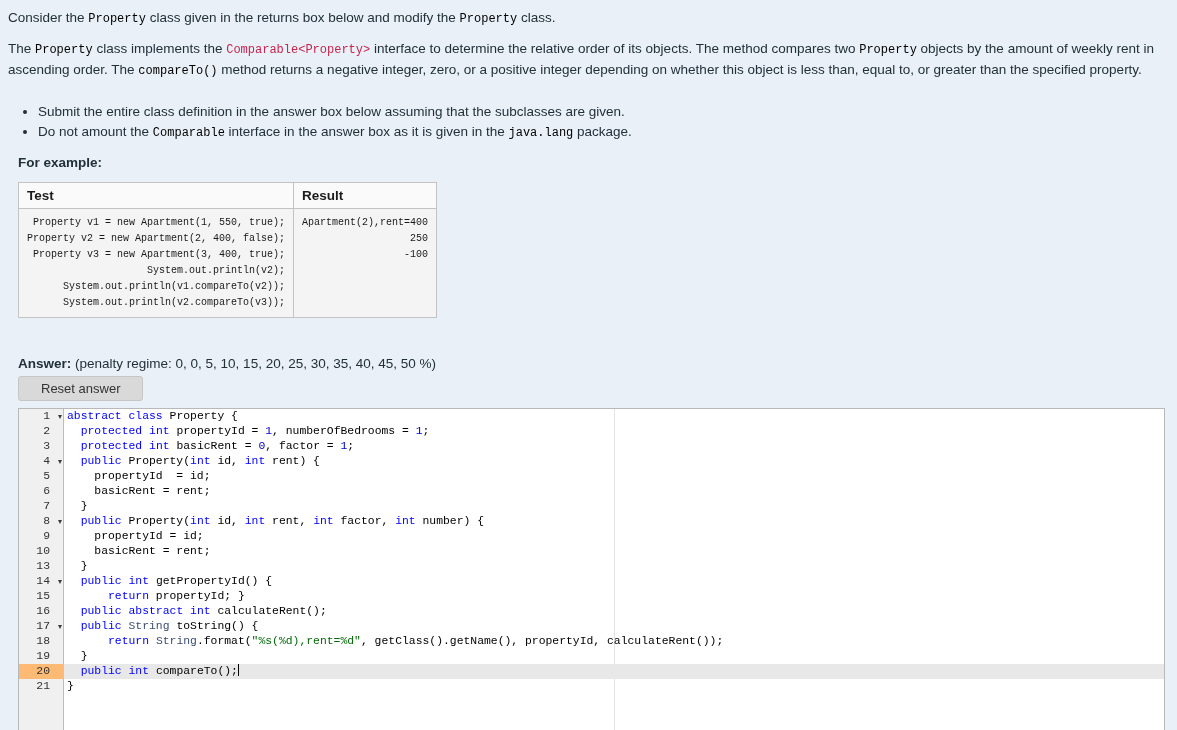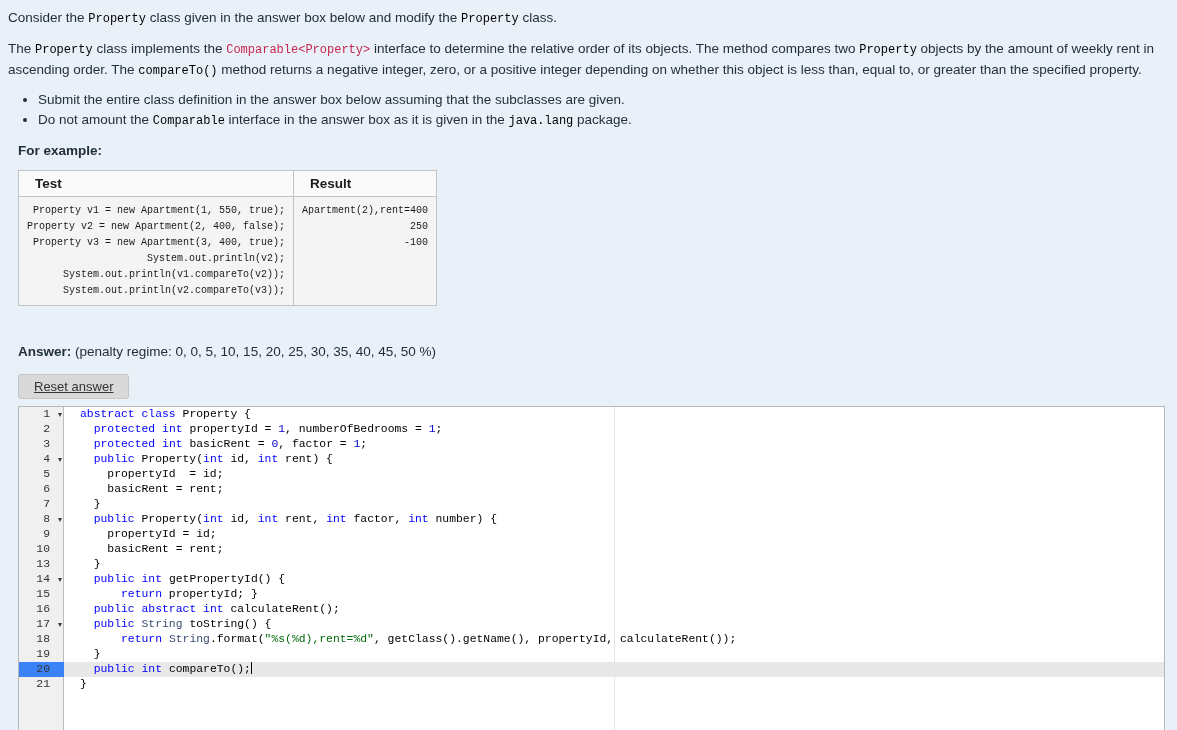--- a/index.html
+++ b/index.html
@@ -13,47 +13,47 @@
   .page { padding:8px 12px 0 8px; }
 
   
   .qpara { margin:0; line-height:20px; }
   .qpara + .qpara { margin-top:10px; }
   .seg-code, .seg-code_pink {
     font-family:"Liberation Mono", monospace;
     font-size:12px; color:#000;
   }
   .seg-code_pink { color:#c7254e; }
-  ul.qbullets { margin:9px 0 0 0; padding-left:30px; }
+  ul.qbullets { margin:21px 0 0 0; padding-left:30px; }
   ul.qbullets li { line-height:20px; }
   .for-example { margin:12px 0 0 10px; font-weight:bold; }
 
   
   table.example { border-collapse:collapse; margin:12px 0 0 10px; }
   table.example th, table.example td { border:1px solid #c3c3c3;text-align:right; }
   table.example th {
-    text-align:left; font-weight:bold; padding:5px 16px;
+    text-align:left; font-weight:bold; padding:5px 8px;
     background:#fafafa; font-size:13.5px; color:#1b1b1b;
   }
   table.example td { padding:6px 8px; background:#f4f4f4; vertical-align:top; }
   td.col-test { width:269px; }
   td.col-result { width:138px; }
   table.example pre {
     margin:0; font-family:"Liberation Mono", monospace;
     font-size:10px; line-height:16px; color:#1a1a1a; white-space:pre;
   }
 
   
   .answer-line { margin:36px 0 0 10px; line-height:20px; }
   .answer-label { font-weight:bold; }
   .reset-btn {
-    display:inline-block; margin:12px 0 0 10px;
+    display:inline-block; margin:2px 0 0 10px;
     background:#d9d9d9; border:1px solid #c6c6c6; border-radius:3px;
-    padding:4px 15px; font-family:"Liberation Sans", sans-serif;
-    font-size:13px; color:#333; cursor:pointer;text-decoration:underline;
+    padding:4px 22px; font-family:"Liberation Sans", sans-serif;
+    font-size:13px; color:#333; cursor:pointer;
   }
 
   
   .editor {
     position:relative; margin:7px 0 0 10px;
     width:1147px; height:352px;
     background:#ffffff; border:1px solid #b8b8b8;
     font-family:"Liberation Mono", monospace;
     font-size:11.4px; overflow:hidden;
   }
@@ -68,39 +68,39 @@
   .ed-rows { position:relative; z-index:1; }
   .ed-row { display:flex; height:15px; line-height:15px; }
   .ed-gutter {
     flex:none; width:45px; padding-right:14px; text-align:right;
     color:#333; position:relative;
   }
   .ed-fold {
     position:absolute; right:2px; top:0; font-size:8px; color:#3a3a3a;
     font-family:"DejaVu Sans", sans-serif;
   }
-  .ed-code { flex:1; padding-left:16px; white-space:pre; color:#000; }
-  .ed-row.active .ed-gutter { background:#3b82f6; }
+  .ed-code { flex:1; padding-left:3px; white-space:pre; color:#000; }
+  .ed-row.active .ed-gutter { background:#fdba74; }
   .ed-row.active .ed-code { background:#e8e8e8; }
   .tok-kw  { color:#0000ff; }
   .tok-num { color:#0000cd; }
   .tok-str { color:#036a07; }
   .tok-sup { color:#3c4c72;text-align:right; }
   .tok-t   { color:#000000; }
   .ed-cursor {
     display:inline-block; width:1px; height:12px;
     background:#000; vertical-align:-2px;
   }
 </style>
 </head>
 <body>
 
 <div class="page">
 
-  <p class="qpara"><span class="seg-text">Consider the </span><span class="seg-code">Property</span><span class="seg-text"> class given in the answer box below and modify the </span><span class="seg-code">Property</span><span class="seg-text"> class.</span></p>
+  <p class="qpara"><span class="seg-text">Consider the </span><span class="seg-code">Property</span><span class="seg-text"> class given in the returns box below and modify the </span><span class="seg-code">Property</span><span class="seg-text"> class.</span></p>
   <p class="qpara"><span class="seg-text">The </span><span class="seg-code">Property</span><span class="seg-text"> class implements the </span><span class="seg-code_pink">Comparable&lt;Property&gt;</span><span class="seg-text"> interface to determine the relative order of its objects. The method compares two </span><span class="seg-code">Property</span><span class="seg-text"> objects by the amount of weekly rent in ascending order. The </span><span class="seg-code">compareTo()</span><span class="seg-text"> method returns a negative integer, zero, or a positive integer depending on whether this object is less than, equal to, or greater than the specified property.</span></p>
 
   <ul class="qbullets">
       <li><span class="seg-text">Submit the entire class definition in the answer box below assuming that the subclasses are given.</span></li>
       <li><span class="seg-text">Do not amount the </span><span class="seg-code">Comparable</span><span class="seg-text"> interface in the answer box as it is given in the </span><span class="seg-code">java.lang</span><span class="seg-text"> package.</span></li>
     </ul>
 
   <div class="for-example">For example:</div>
 
   <table class="example">

